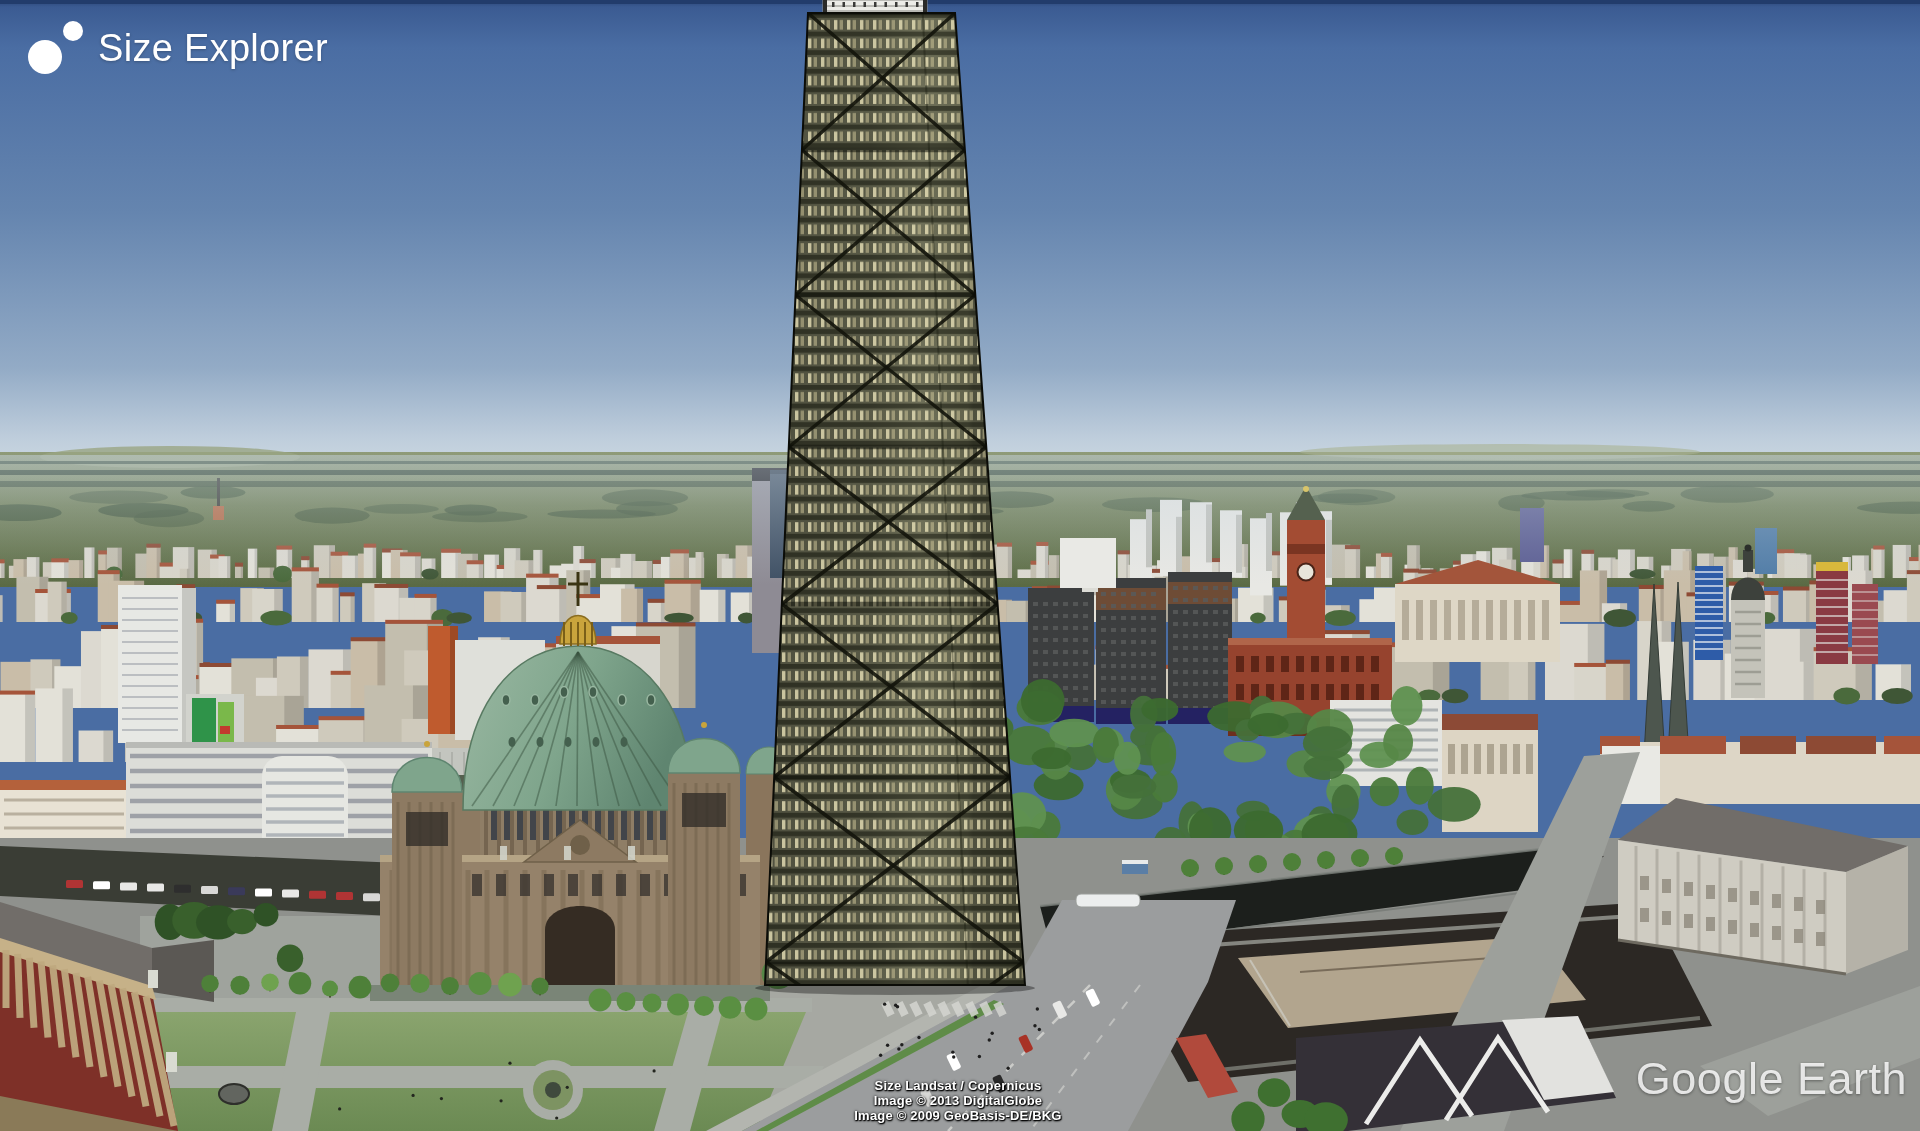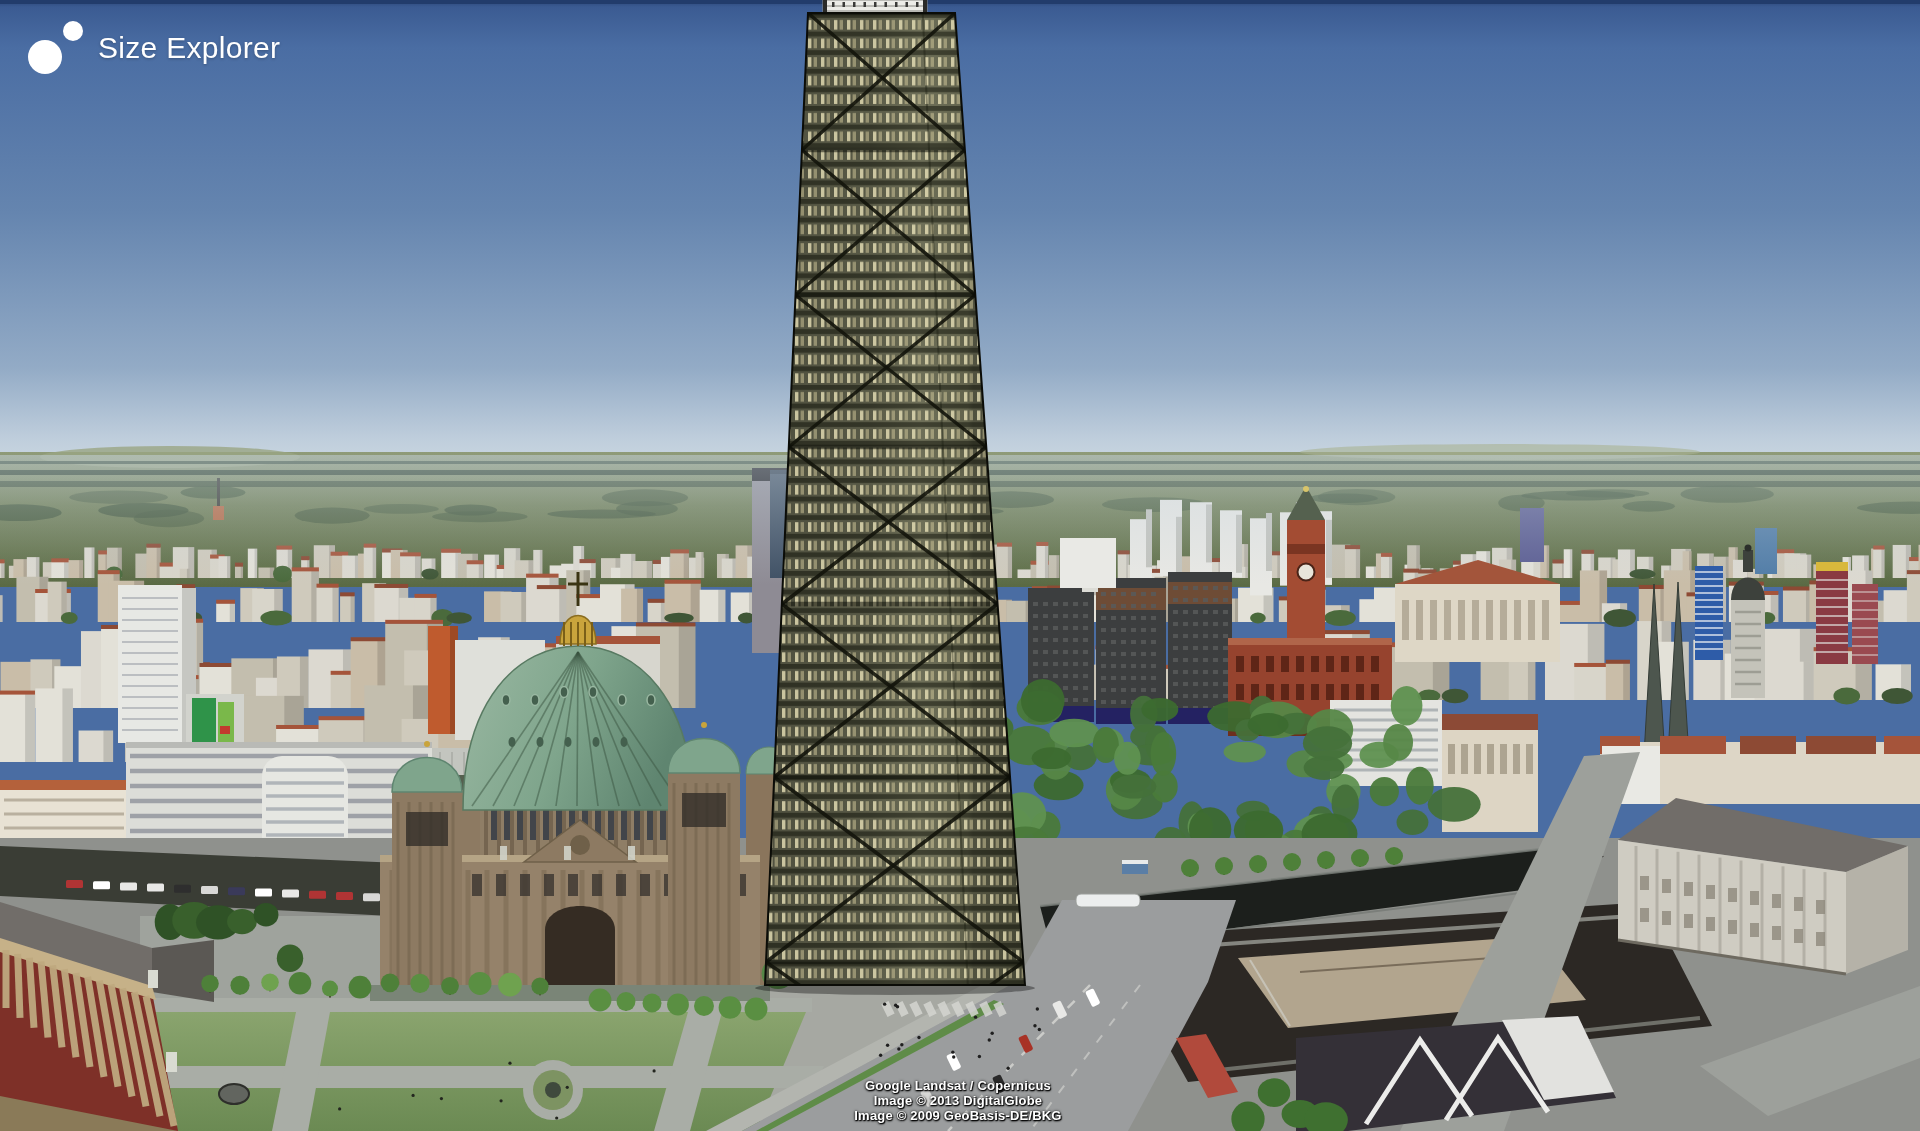--- a/index.html
+++ b/index.html
@@ -1,19 +1,19 @@
 <!DOCTYPE html>
 <html><head>
 <meta charset="utf-8">
 <style>
   html,body{margin:0;padding:0;background:#000;}
   .app{position:relative;width:1920px;height:1131px;overflow:hidden;font-family:"Liberation Sans",sans-serif;background:#4a6da3;}
   .scene{position:absolute;inset:0;cursor:grab;display:block;}
   .brand{position:absolute;top:20px;left:22px;display:flex;align-items:center;gap:10px;pointer-events:none;}
-  .brand h1{margin:0;font-size:30px;font-weight:400;color:#fff;letter-spacing:.3px;text-shadow:0 1px 3px rgba(0,0,0,.25);}
+  .brand h1{margin:0;font-size:38px;font-weight:400;color:#fff;letter-spacing:.3px;text-shadow:0 1px 3px rgba(0,0,0,.25);}
   .logo{width:66px;height:56px;flex:0 0 auto;}
   .attribution{position:absolute;left:758px;top:1078px;width:400px;text-align:center;color:#fff;
     font-size:13px;line-height:15px;font-weight:700;letter-spacing:.2px;pointer-events:none;
     text-shadow:0 1px 2px rgba(0,0,0,.95),0 0 3px rgba(0,0,0,.8),1px 1px 1px rgba(0,0,0,.9);}
   .watermark{position:absolute;right:13px;bottom:26px;font-size:45px;font-weight:400;letter-spacing:.5px;
     color:rgba(255,255,255,.83);text-shadow:0 1px 3px rgba(0,0,0,.4);pointer-events:none;}
 </style>
 </head>
 <body>
 
@@ -1692,18 +1692,19 @@
 
   <header class="brand">
     <svg class="logo" viewBox="0 0 66 56">
       <circle cx="23" cy="37" r="17" fill="#ffffff"></circle>
       <circle cx="51" cy="11" r="10" fill="#ffffff"></circle>
     </svg>
     <h1>Size Explorer</h1>
   </header>
 
   <div class="attribution">
-    <div>Google Landsat / Copernicus</div>
+    <div>Size Landsat / Copernicus</div>
     <div>Image © 2013 DigitalGlobe</div>
     <div>Image © 2009 GeoBasis-DE/BKG</div>
   </div>
 
+  <div class="watermark">Google Earth</div>
 </div>
 
 </body></html>

